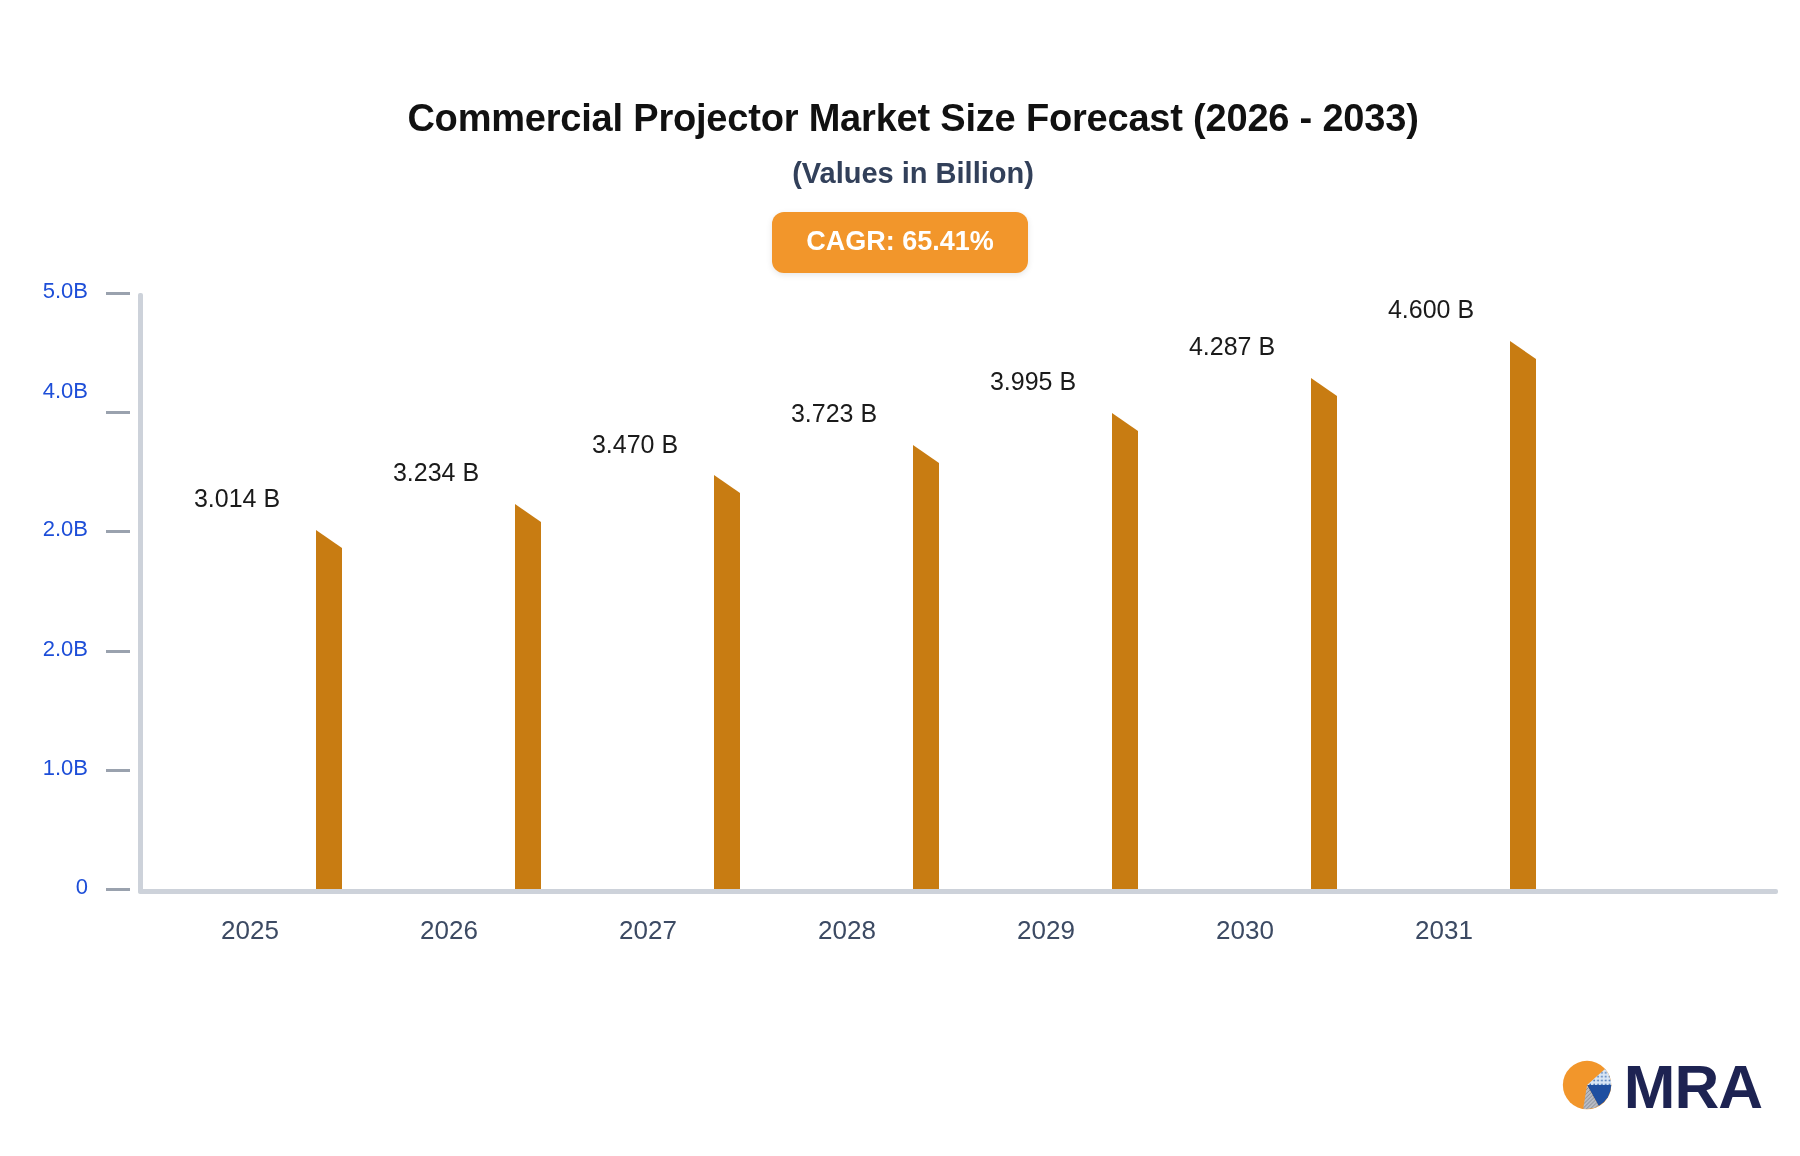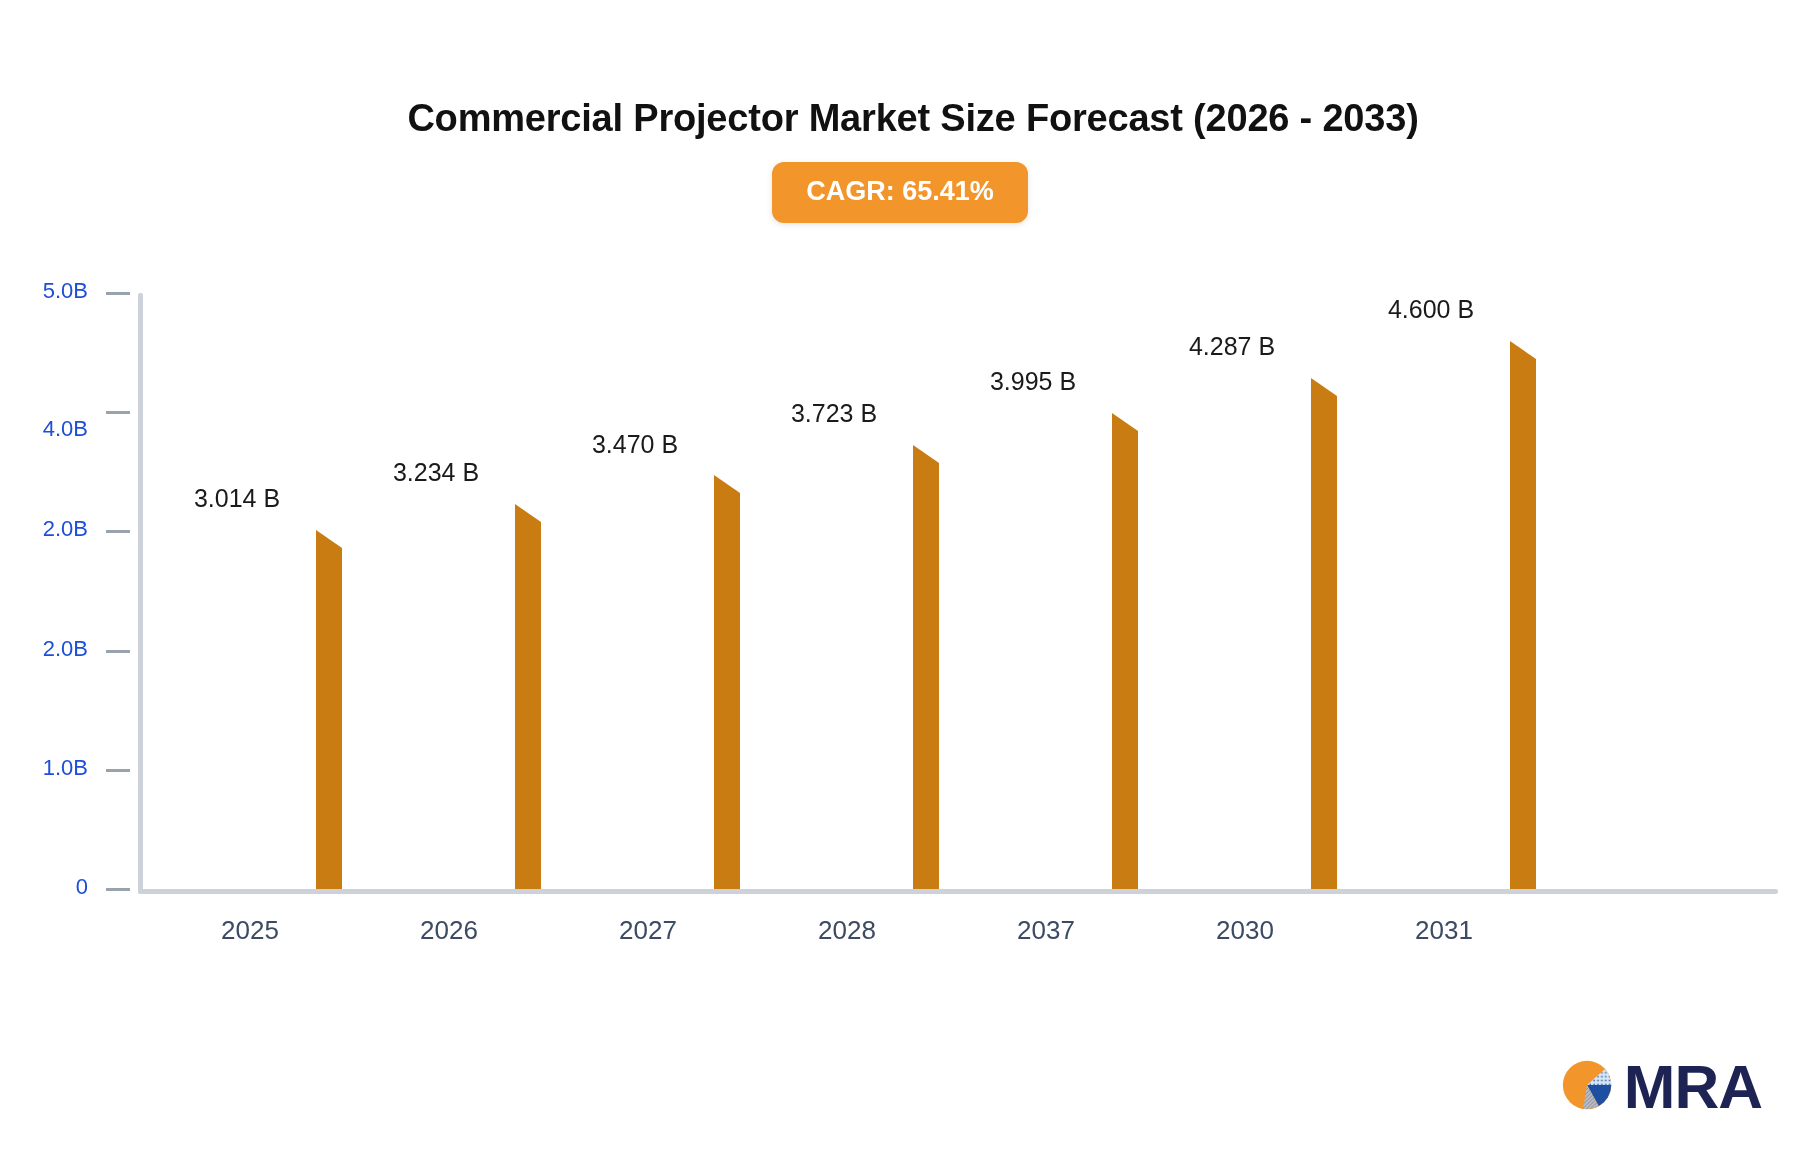--- a/index.html
+++ b/index.html
@@ -138,20 +138,21 @@
     color:#1d2352;
     letter-spacing:-1px;
     line-height:1;
   }
 </style>
 </head>
 <body>
 
 <div id="header">
   <div id="chart-title">Commercial Projector Market Size Forecast (2026 - 2033)</div>
+  <div id="chart-subtitle">(Values in Billion)</div>
 </div>
 
 <div id="cagr-badge-wrap">
   <div id="cagr-badge">CAGR: 65.41%</div>
 </div>
 
 <div id="plot">
   <div id="y-axis-line"></div>
   <div id="x-axis-line"></div>
   <div id="y-ticks">
@@ -160,21 +161,21 @@
       <div class="y-tick" style="top: 649.6px;"></div>
       <div class="y-tick" style="top: 530.4px;"></div>
       <div class="y-tick" style="top: 411.2px;"></div>
       <div class="y-tick" style="top: 292px;"></div>
     </div>
   <div id="y-labels">
       <div class="y-label" style="top: 874px;">0</div>
       <div class="y-label" style="top: 754.8px;">1.0B</div>
       <div class="y-label" style="top: 635.6px;">2.0B</div>
       <div class="y-label" style="top: 516.4px;">2.0B</div>
-      <div class="y-label" style="top: 416px;">4.0B</div>
+      <div class="y-label" style="top: 378px;">4.0B</div>
       <div class="y-label" style="top: 278px;">5.0B</div>
     </div>
   <div id="bars-layer">
       <div class="bar-group" style="left: 158px; top: 529.731px; width: 158px; height: 359.269px;">
         <div class="bar-front"></div>
         <div class="bar-side" style="left: 158px; height: 341.269px;"></div>
         <div class="bar-top" style="left: 158px; top: 0px; border-width: 18px 0px 0px 26px; border-color: transparent transparent transparent rgb(200, 124, 18);"></div>
       </div>
       <div class="bar-value" style="left: 107px; top: 483.731px;">3.014 B</div>
       <div class="bar-group" style="left: 357px; top: 503.507px; width: 158px; height: 385.493px;">
@@ -212,21 +213,21 @@
         <div class="bar-side" style="left: 158px; height: 530.32px;"></div>
         <div class="bar-top" style="left: 158px; top: 0px; border-width: 18px 0px 0px 26px; border-color: transparent transparent transparent rgb(200, 124, 18);"></div>
       </div>
       <div class="bar-value" style="left: 1301px; top: 294.68px;">4.600 B</div>
     </div>
   <div id="x-labels">
       <div class="x-label" style="left: 130px;">2025</div>
       <div class="x-label" style="left: 329px;">2026</div>
       <div class="x-label" style="left: 528px;">2027</div>
       <div class="x-label" style="left: 727px;">2028</div>
-      <div class="x-label" style="left: 926px;">2037</div>
+      <div class="x-label" style="left: 926px;">2029</div>
       <div class="x-label" style="left: 1125px;">2030</div>
       <div class="x-label" style="left: 1324px;">2031</div>
     </div>
 </div>
 
 <div id="logo">
   <svg id="logo-mark" viewBox="0 0 64 64">
     <defs>
       <pattern id="dots" width="4" height="4" patternUnits="userSpaceOnUse">
         <rect width="4" height="4" fill="#d9e6f5"></rect>

